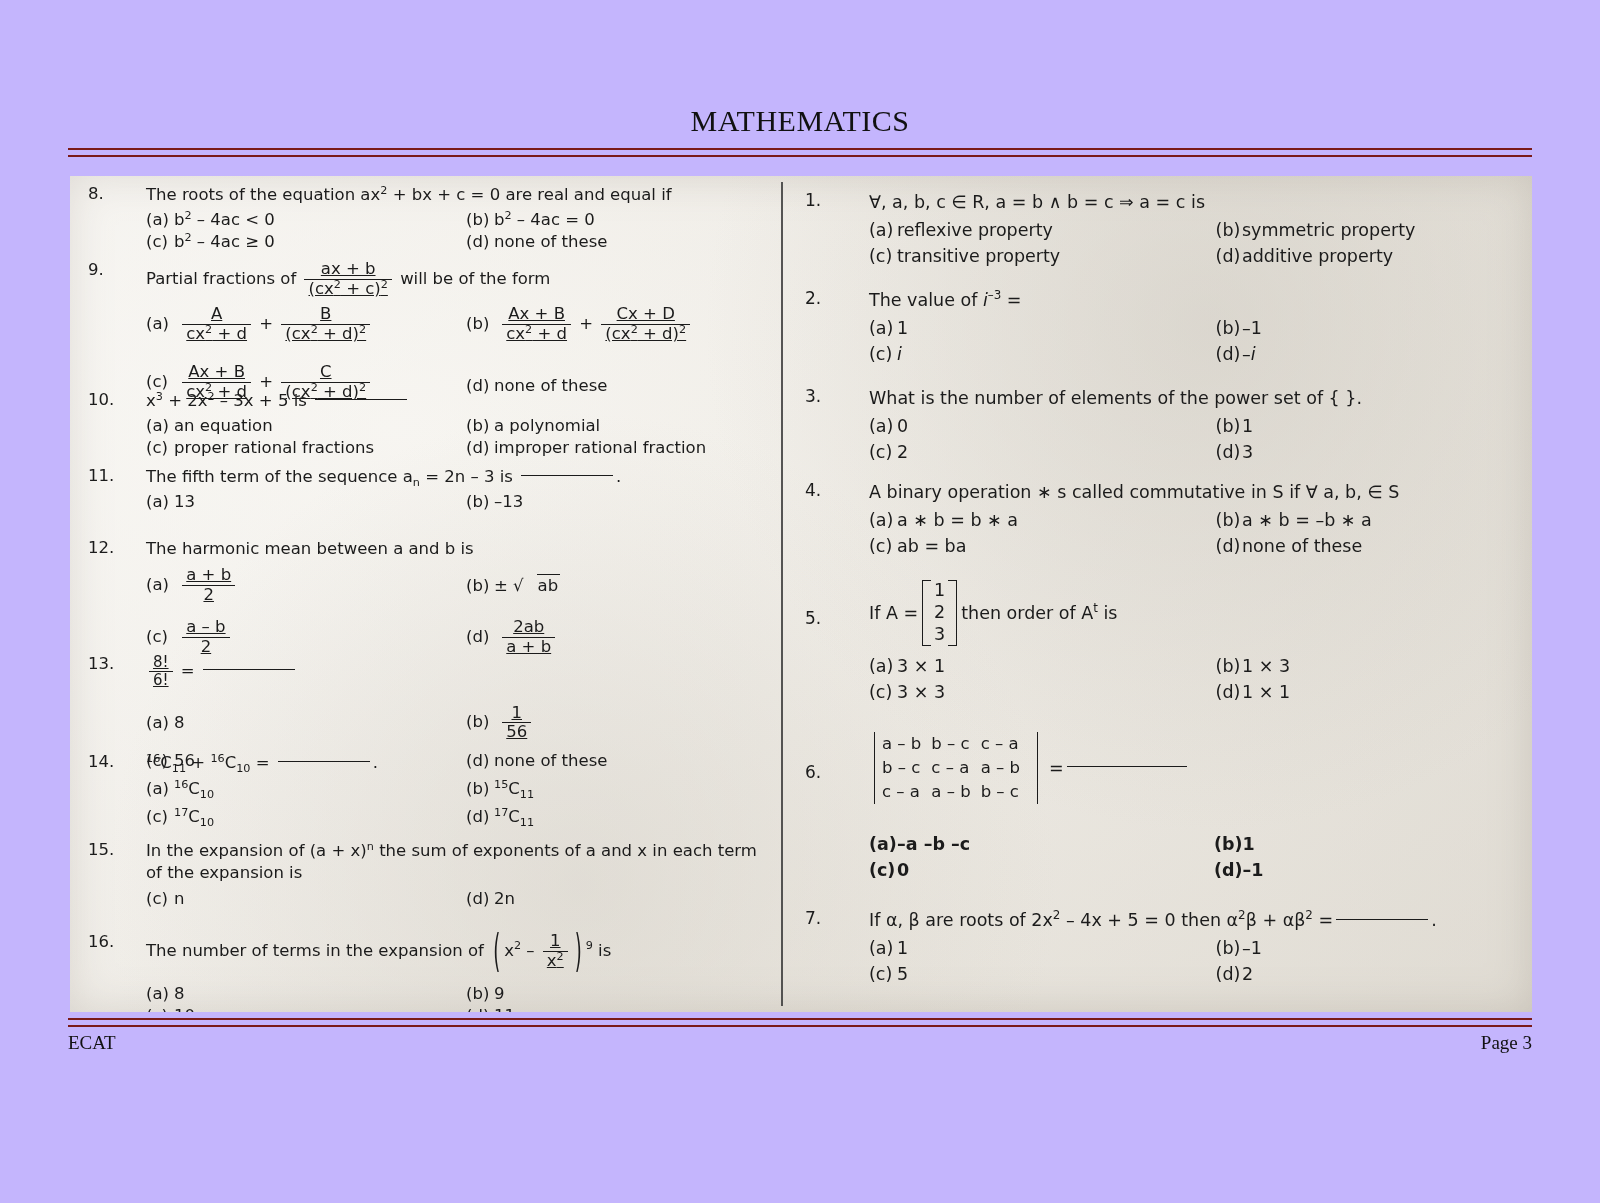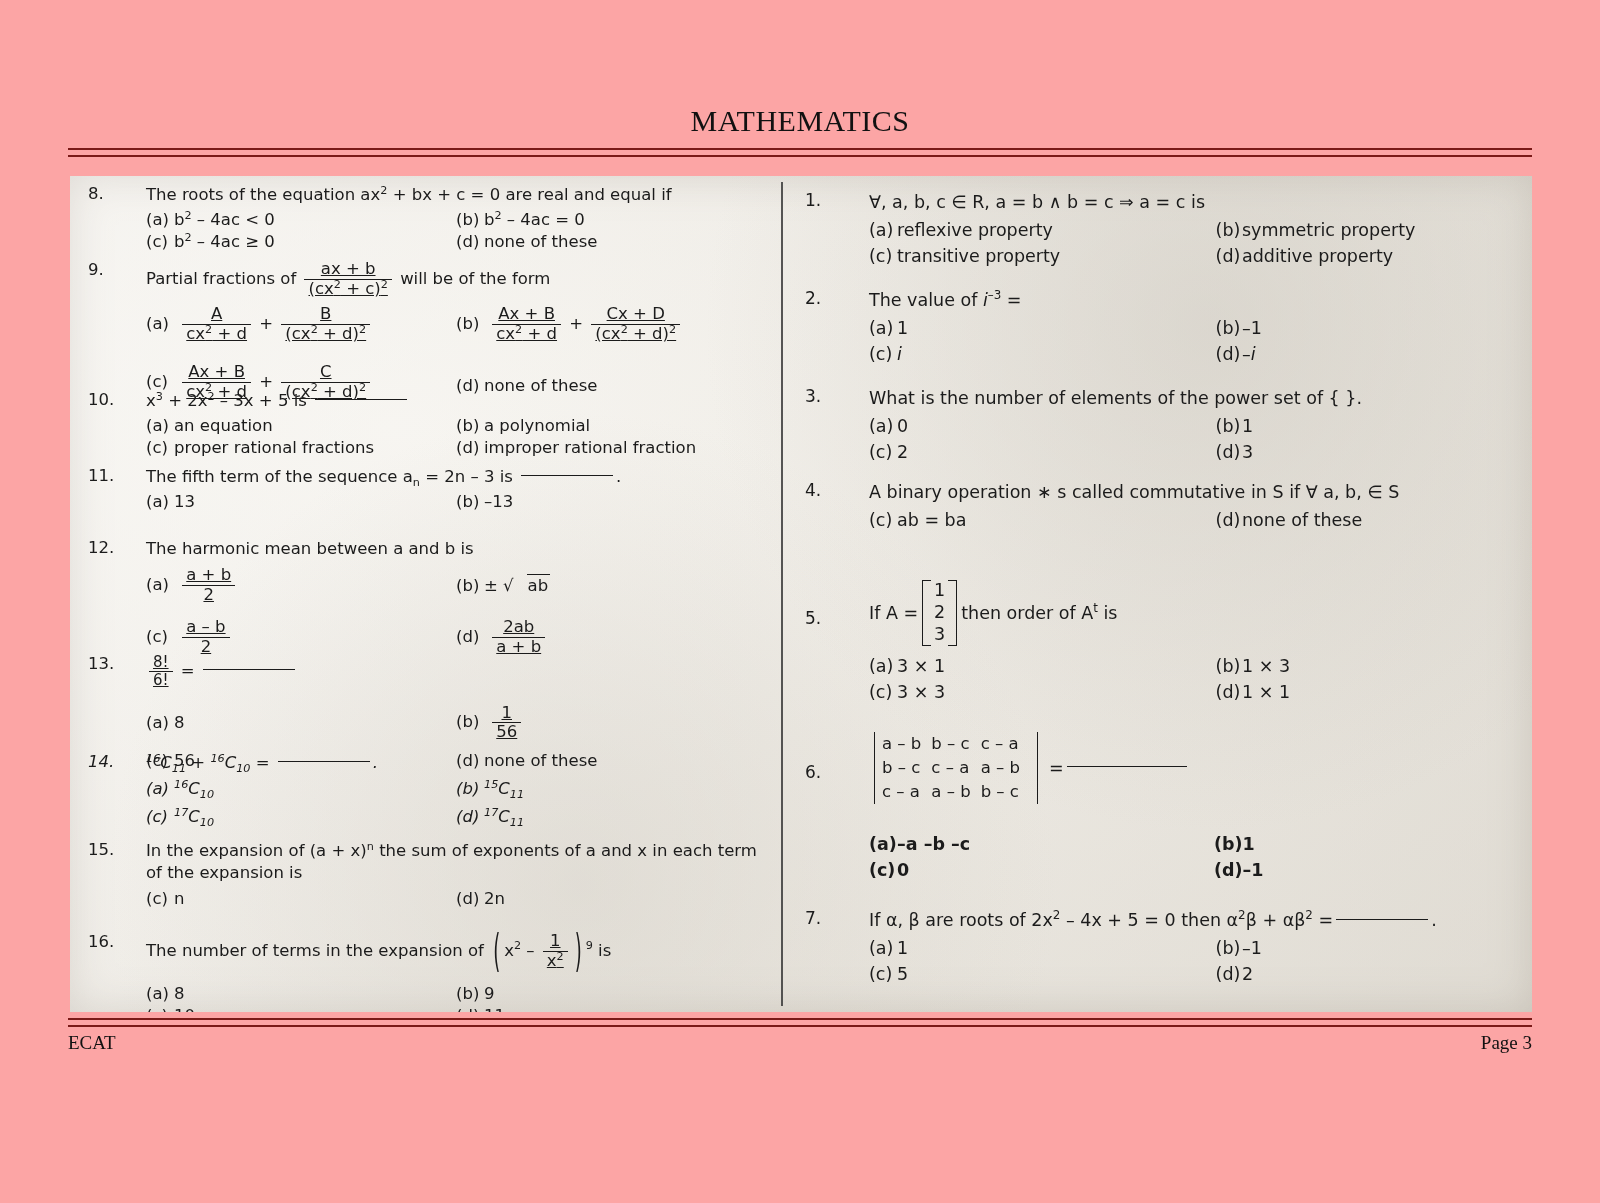--- a/index.html
+++ b/index.html
@@ -14,21 +14,21 @@
     color: #1a1a1a;
     position: relative;
     overflow: hidden;
   }
 
   .page {
     position: absolute;
     left: 0; top: 0;
     width: 1600px;
     height: 1203px;
-    background: #fca5a5;
+    background: #c4b5fd;
   }
 
   
   .doc-title {
     position: absolute;
     left: 0; right: 0;
     top: 104px;
     text-align: center;
     font-size: 30px;
     letter-spacing: 0.5px;
@@ -143,21 +143,21 @@
     position: relative;
     height: 22px;
   }
   .col-right .opt-row { height: 26px; }
   .opt {
     position: absolute;
     top: 0;
     white-space: nowrap;
   }
   .opt.a, .opt.c { left: 0; }
-  .opt.b, .opt.d { left: 310px; }
+  .opt.b, .opt.d { left: 320px; }
   .col-right .opt.b, .col-right .opt.d { left: 345px; text-align: center; }
   .opt-lab { display: inline-block; min-width: 28px; }
 
   
   .opt-row.tall { height: 46px; }
   .opt-row.tall2 { height: 52px; }
 
   sup { font-size: 0.68em; vertical-align: super; line-height: 0; }
   sub { font-size: 0.68em; vertical-align: sub; line-height: 0; }
   .it { font-style: italic; }
@@ -390,21 +390,21 @@
               </span>
             </div>
             <div class="opt-row">
               <span class="opt c"><span class="opt-lab">(c)</span>56</span>
               <span class="opt d"><span class="opt-lab">(d)</span>none of these</span>
             </div>
           </div>
         </div>
       </div>
 
-      <div class="q" style="top:576px;font-style:italic;">
+      <div class="q" style="top:576px;">
         <div class="q-num">14.</div>
         <div class="q-body">
           <sup>16</sup>C<sub>11</sub> + <sup>16</sup>C<sub>10</sub> = <span class="blankline"></span>.
           <div class="opts" style="margin-top:4px;">
             <div class="opt-row" style="height:28px;">
               <span class="opt a"><span class="opt-lab">(a)</span><sup>16</sup>C<sub>10</sub></span>
               <span class="opt b"><span class="opt-lab">(b)</span><sup>15</sup>C<sub>11</sub></span>
             </div>
             <div class="opt-row" style="height:28px;">
               <span class="opt c"><span class="opt-lab">(c)</span><sup>17</sup>C<sub>10</sub></span>
@@ -501,20 +501,24 @@
             </div>
           </div>
         </div>
       </div>
 
       <div class="q" style="top:304px;">
         <div class="q-num">4.</div>
         <div class="q-body">
           <span>A binary operation ∗ s called commutative in S if ∀ a, b, ∈ S</span>
           <div class="opts">
+            <div class="opt-row">
+              <span class="opt a"><span class="opt-lab">(a)</span>a ∗ b = b ∗ a</span>
+              <span class="opt b"><span class="opt-lab">(b)</span>a ∗ b = –b ∗ a</span>
+            </div>
             <div class="opt-row">
               <span class="opt c"><span class="opt-lab">(c)</span>ab = ba</span>
               <span class="opt d"><span class="opt-lab">(d)</span>none of these</span>
             </div>
           </div>
         </div>
       </div>
 
       <div class="q" style="top:400px;">
         <div class="q-num" style="top:32px;">5.</div>

